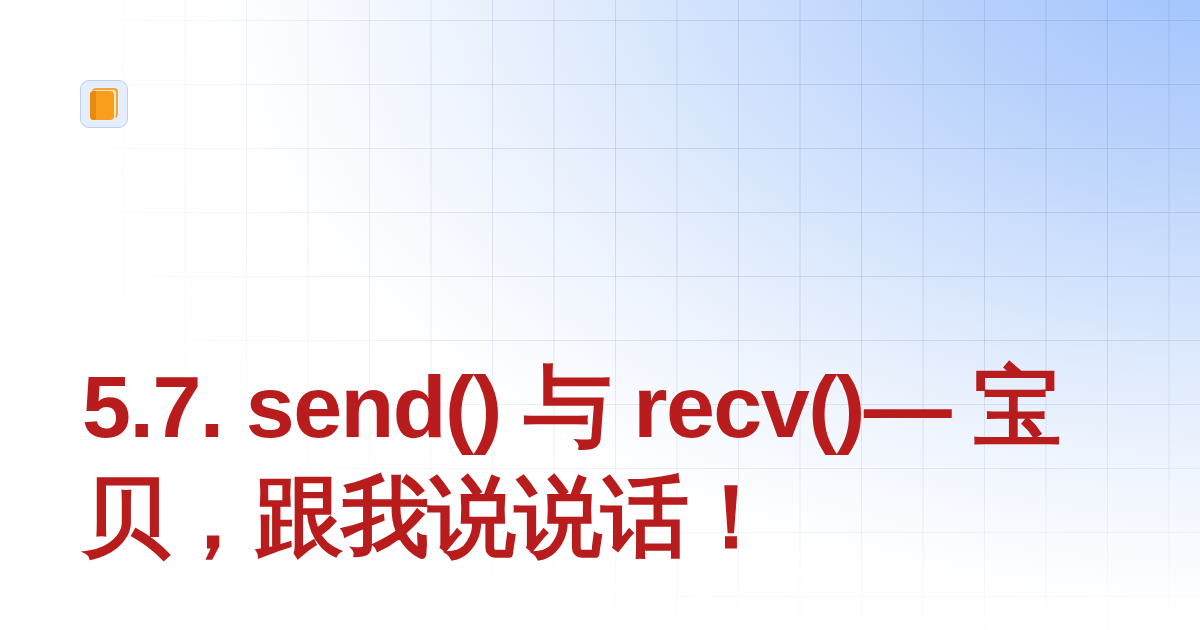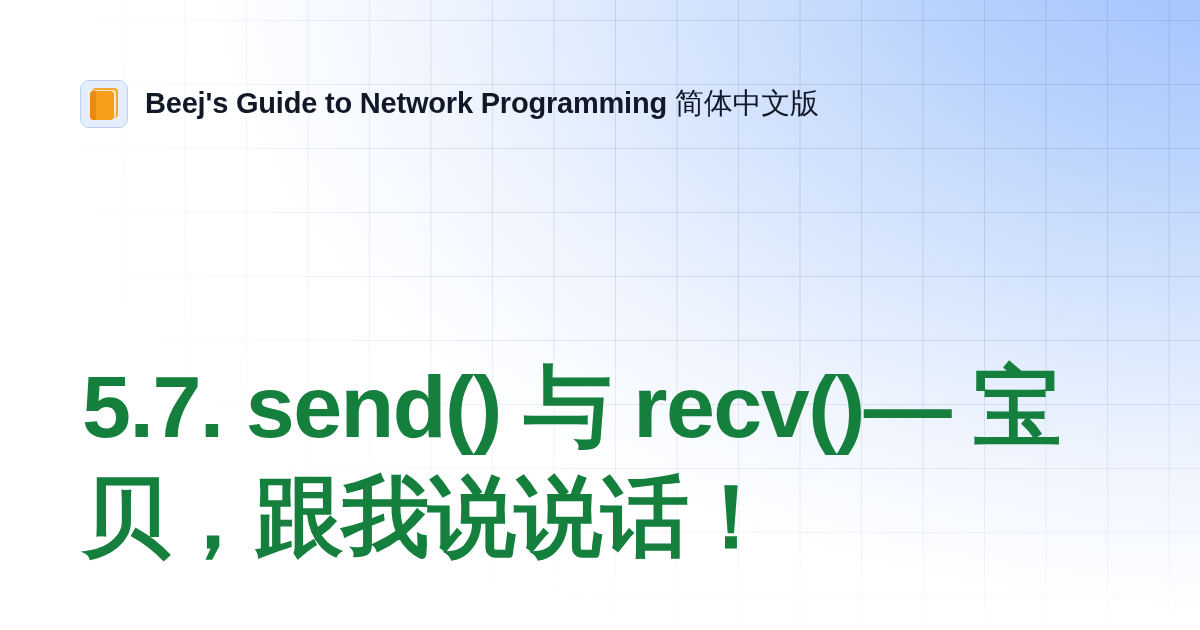--- a/index.html
+++ b/index.html
@@ -54,35 +54,34 @@
     background: #e98b0f; border-radius: 4px 0 0 4px;
   }
   .site-title {
     font-size: 29px; font-weight: 700; color: #111827; letter-spacing: -0.2px;
     white-space: nowrap;
   }
   .site-title .cn { font-weight: 400; font-family: "DejaVu Sans", sans-serif; }
   .page-title {
     position: absolute; left: 82px; top: 352px; width: 1060px;
     font-size: 88px; line-height: 110px; font-weight: 700;
-    color: #15803d; letter-spacing: -1.5px;
+    color: #b91c1c; letter-spacing: -1.5px;
     margin: 0;
   }
 </style>
 </head>
 <body>
 
 <div class="bg"></div>
 <div class="grid"></div>
 
 <div class="header">
   <div class="icon-box">
     <div class="book">
       <div class="cover-back"></div>
       <div class="pages"></div>
       <div class="cover"></div>
       <div class="spine"></div>
     </div>
   </div>
-  <div class="site-title"><span>Beej's Guide to Network Programming</span> <span class="cn">简体中文版</span></div>
 </div>
 
 <h1 class="page-title">5.7. send() 与 recv()— 宝贝，跟我说说话！</h1>
 
 </body></html>

